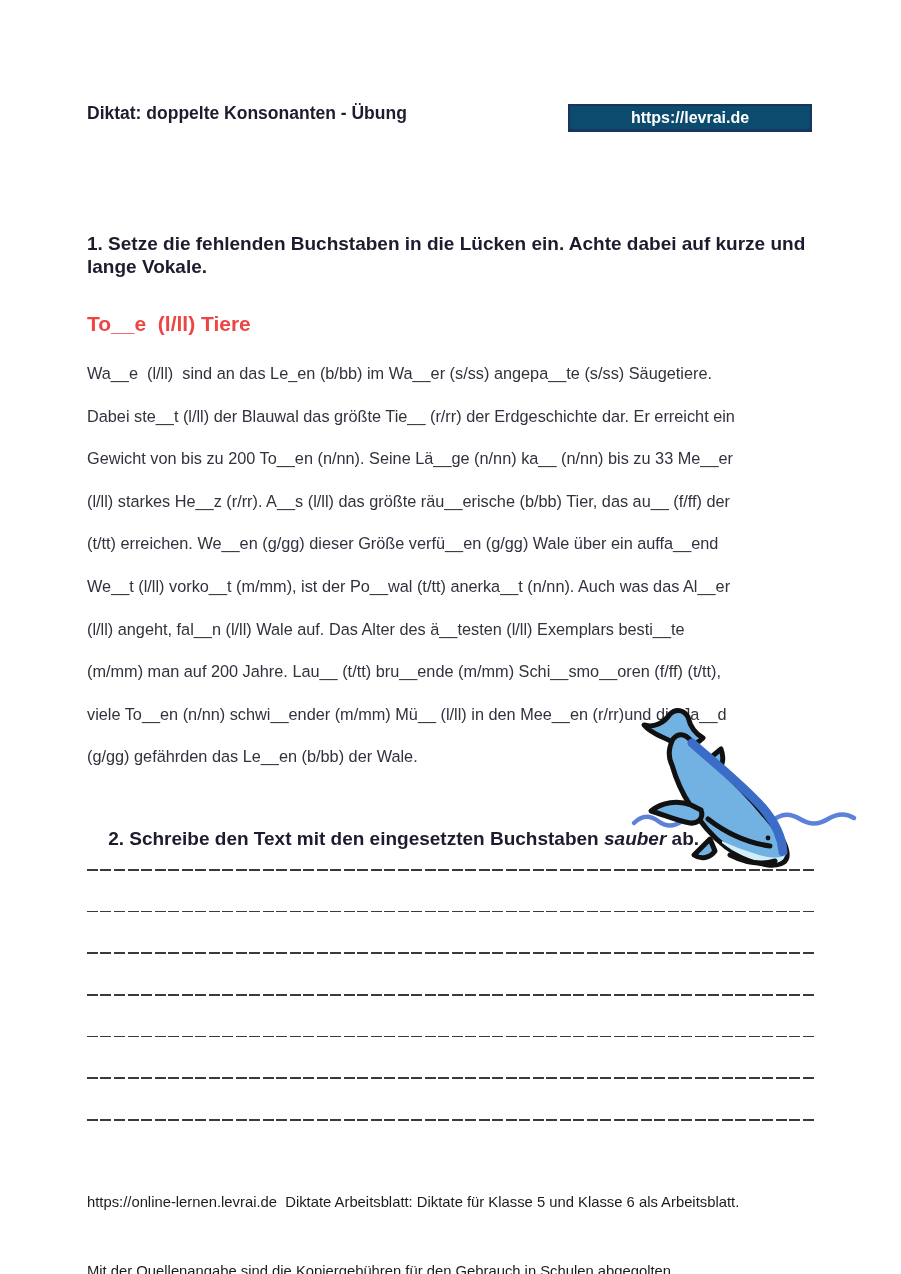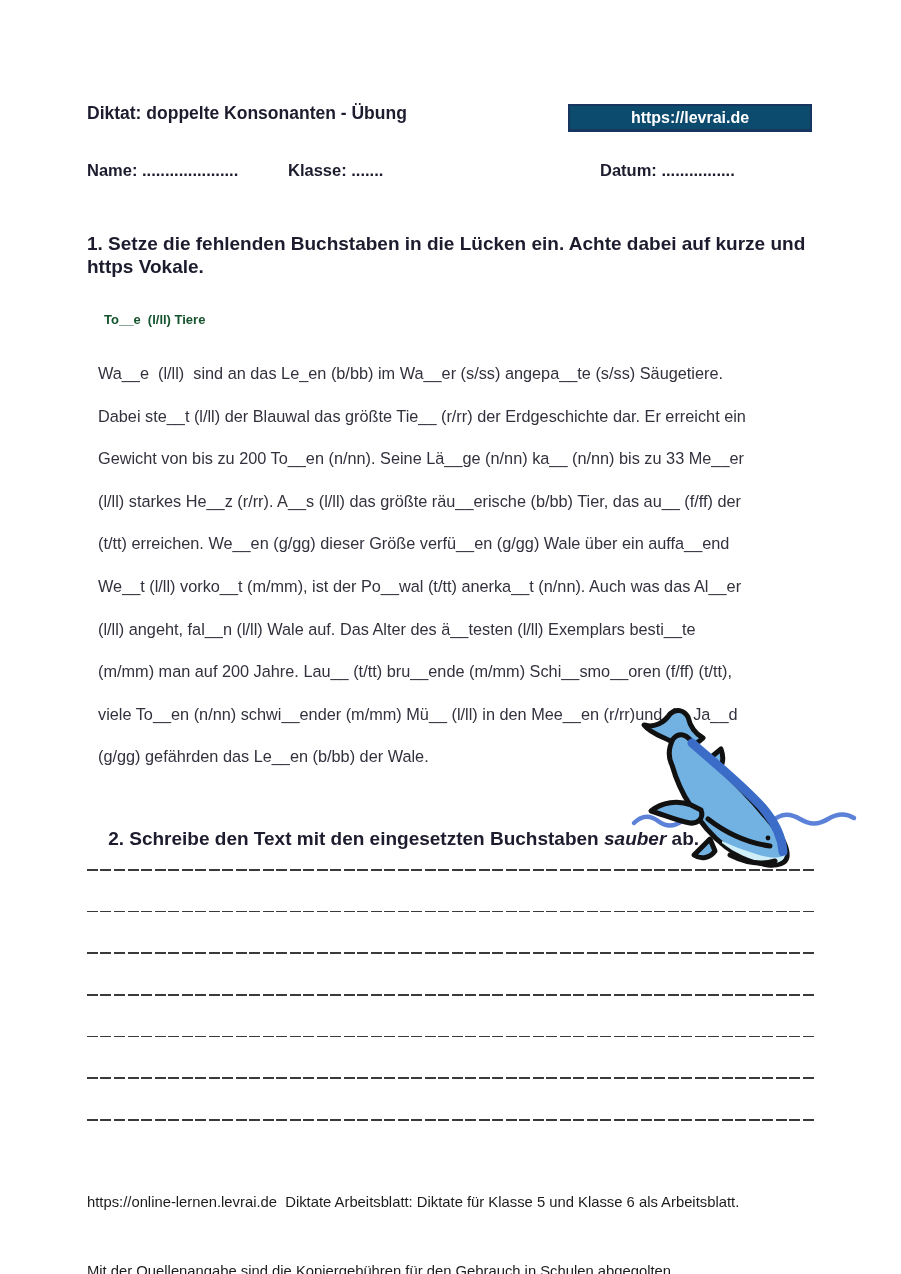--- a/index.html
+++ b/index.html
@@ -13,48 +13,43 @@
   .fieldrow{left:87px;top:161px;width:730px;height:22px;font-weight:bold;
             font-size:16.5px;color:#1c1c2e;}
   .fieldrow span{position:absolute;white-space:pre;}
   .f-name{left:0;}
   .f-klasse{left:201px;}
   .f-datum{left:513px;}
   .task{left:87px;width:740px;font-weight:bold;font-size:19px;color:#1c1c2e;line-height:23px;}
   .task1{top:232px;}
   .task2{top:804px;white-space:pre;}
   .task2 em{font-style:italic;}
-  .subtitle{left:87px;top:312px;font-weight:bold;font-size:13px;color:#14532d;white-space:pre;margin-left:17px;}
-  .bodytext{left:98px;top:352px;color:#32323e;font-size:16.3px;}
+  .subtitle{left:87px;top:312px;font-weight:bold;font-size:21px;color:#ef4444;white-space:pre;}
+  .bodytext{left:87px;top:352px;color:#32323e;font-size:16.3px;}
   .body-line{height:42.6px;line-height:42.6px;white-space:pre;}
   .writing{left:87px;top:869px;width:728px;}
   .write-line{height:1.5px;margin-bottom:40.2px;
       background:repeating-linear-gradient(90deg,#3a3a3a 0 11px,transparent 11px 13.5px);}
   .whale{left:590px;top:705px;width:280px;height:170px;}
   .footer{left:87px;top:1145px;width:740px;font-size:14.8px;color:#1c1c1c;line-height:23px;white-space:pre;}
   .flink{cursor:pointer;}
 </style>
 </head>
 <body>
 
 <div class="page">
 
   <div class="abs title">Diktat: doppelte Konsonanten - Übung</div>
 
   <div class="abs badge">https://levrai.de</div>
 
-  <div class="abs fieldrow">
-    <span class="f-name">Name: .....................</span>
-    <span class="f-klasse">Klasse: .......</span>
-    <span class="f-datum">Datum: ................</span>
-  </div>
 
   <div class="abs task task1">
     <div>1. Setze die fehlenden Buchstaben in die Lücken ein. Achte dabei auf kurze und</div>
-    <div>https Vokale.</div>
+    <div>lange Vokale.</div>
   </div>
 
   <div class="abs subtitle">To__e  (l/ll) Tiere</div>
 
   <div class="abs bodytext">
     <div class="body-line">Wa__e  (l/ll)  sind an das Le_en (b/bb) im Wa__er (s/ss) angepa__te (s/ss) Säugetiere.</div>
     <div class="body-line">Dabei ste__t (l/ll) der Blauwal das größte Tie__ (r/rr) der Erdgeschichte dar. Er erreicht ein</div>
     <div class="body-line">Gewicht von bis zu 200 To__en (n/nn). Seine Lä__ge (n/nn) ka__ (n/nn) bis zu 33 Me__er</div>
     <div class="body-line">(l/ll) starkes He__z (r/rr). A__s (l/ll) das größte räu__erische (b/bb) Tier, das au__ (f/ff) der</div>
     <div class="body-line">(t/tt) erreichen. We__en (g/gg) dieser Größe verfü__en (g/gg) Wale über ein auffa__end</div>

